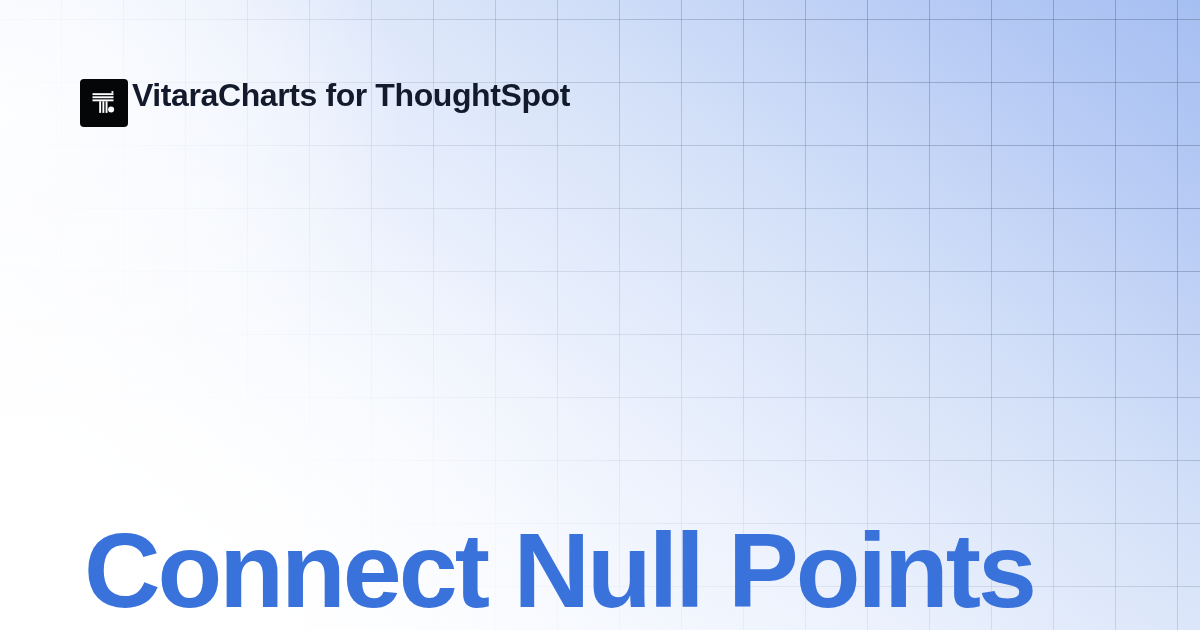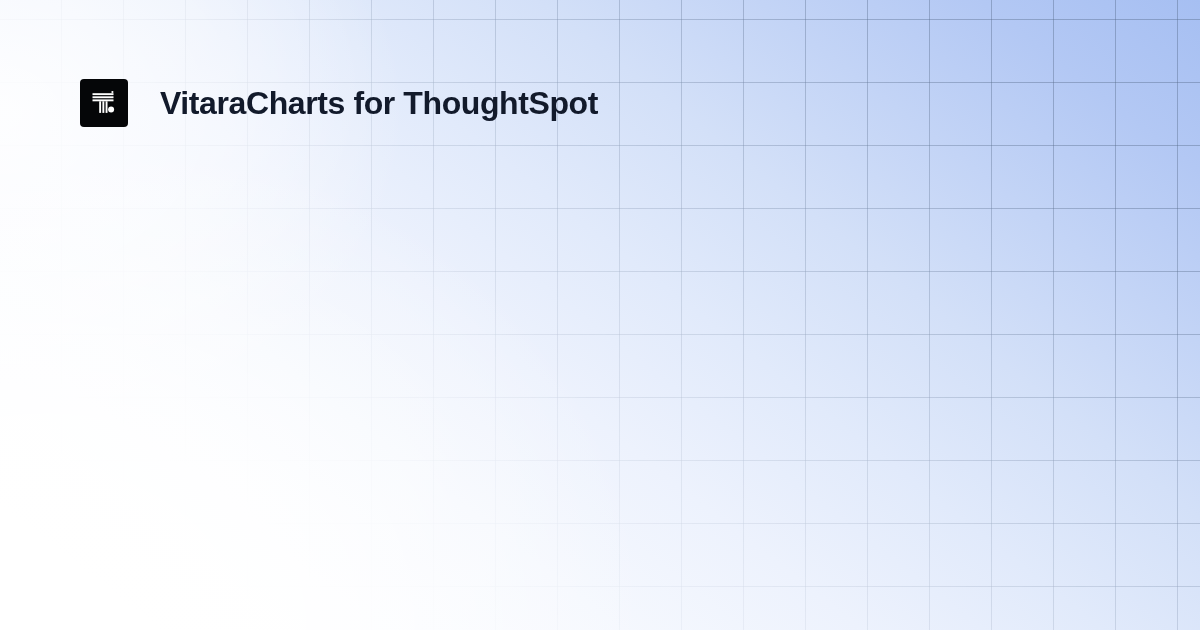--- a/index.html
+++ b/index.html
@@ -76,22 +76,22 @@
       radial-gradient(520px 420px at 0% 18%, rgba(255,255,255,0.85) 0%, rgba(255,255,255,0.45) 45%, rgba(255,255,255,0) 78%);
     pointer-events: none;
   }
 
   
   .brand {
     position: absolute;
     left: 80px;
     top: 79px;
     display: flex;
-    align-items: center;
-    gap: 32px;
+    align-items: flex-start;
+    gap: 4px;
   }
 
   .brand-badge {
     width: 48px;
     height: 48px;
     border-radius: 4px;
     background: #050608;
     display: flex;
     align-items: center;
     justify-content: center;
@@ -146,14 +146,15 @@
 
           <circle cx="22.1" cy="21.6" r="3.0" fill="#ffffff"></circle>
 
           <circle cx="23.4" cy="4.0" r="1.1" fill="#ffffff"></circle>
         </svg>
       </span>
     </div>
     <div class="brand-name">VitaraCharts for ThoughtSpot</div>
   </div>
 
+  <h1 class="headline">Connect Null Points</h1>
 
 </div>
 
 </body></html>

